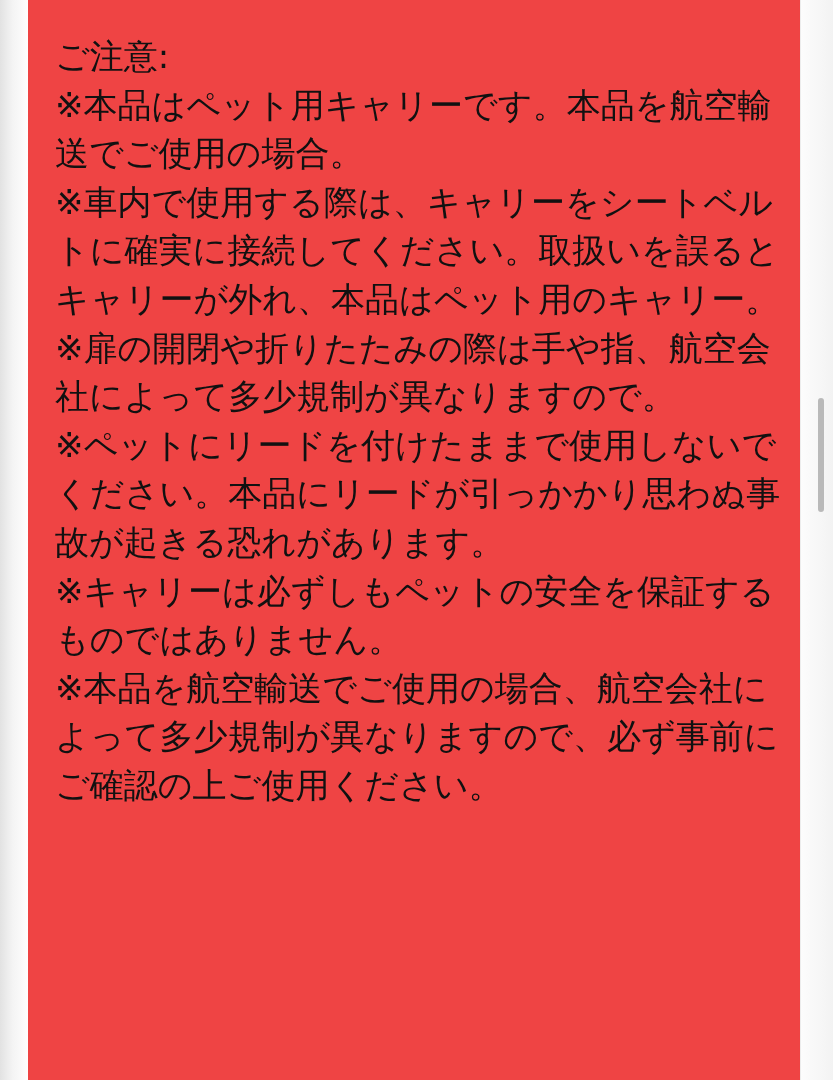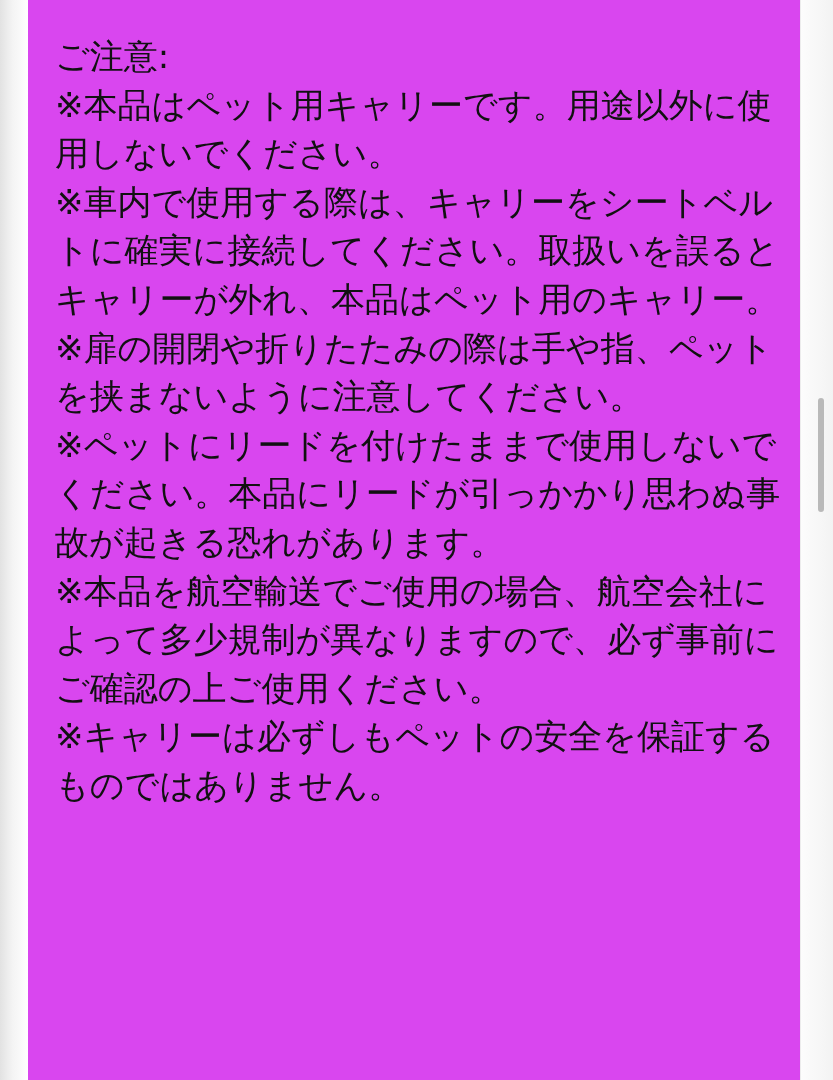--- a/index.html
+++ b/index.html
@@ -4,21 +4,21 @@
 <style>
   html, body {
     margin: 0;
     padding: 0;
     background: #ffffff;
   }
   .page {
     position: relative;
     width: 833px;
     height: 1080px;
-    background: #d946ef;
+    background: #ef4444;
     overflow: hidden;
     font-family: "DejaVu Sans", "Liberation Sans", sans-serif;
   }
   
   .edge-left {
     position: absolute;
     left: 0; top: 0;
     width: 28px; height: 100%;
     background: linear-gradient(to right, #e2e2e2 0%, #f4f4f4 45%, #ffffff 100%);
   }
@@ -69,25 +69,25 @@
 </style>
 </head>
 <body>
 
 <div class="page">
 
   <div class="edge-left"></div>
 
   <section class="notice">
     <h2>ご注意:</h2>
-    <p>※本品はペット用キャリーです。用途以外に使用しないでください。</p>
+    <p>※本品はペット用キャリーです。本品を航空輸送でご使用の場合。</p>
     <p>※車内で使用する際は、キャリーをシートベルトに確実に接続してください。取扱いを誤るとキャリーが外れ、本品はペット用のキャリー。</p>
-    <p>※扉の開閉や折りたたみの際は手や指、ペットを挟まないように注意してください。</p>
+    <p>※扉の開閉や折りたたみの際は手や指、航空会社によって多少規制が異なりますので。</p>
     <p>※ペットにリードを付けたままで使用しないでください。本品にリードが引っかかり思わぬ事故が起きる恐れがあります。</p>
+    <p>※キャリーは必ずしもペットの安全を保証するものではありません。</p>
     <p>※本品を航空輸送でご使用の場合、航空会社によって多少規制が異なりますので、必ず事前にご確認の上ご使用ください。</p>
-    <p>※キャリーは必ずしもペットの安全を保証するものではありません。</p>
   </section>
 
   <div class="content-border-right"></div>
   <div class="edge-right"></div>
   <div class="scrollbar-thumb"></div>
 
 </div>
 
 </body></html>

